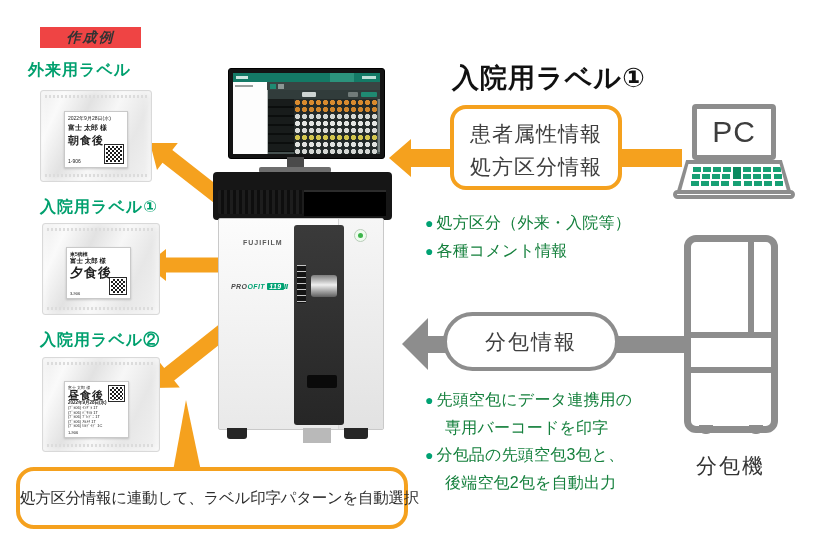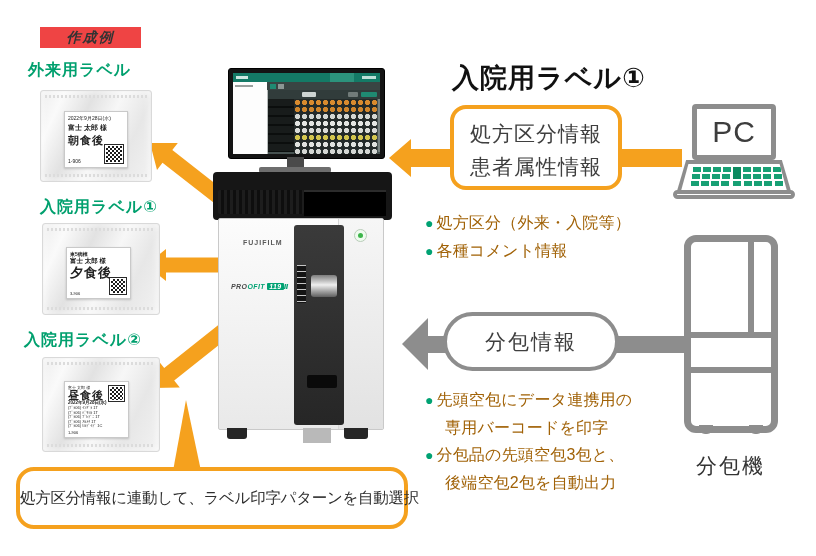--- a/index.html
+++ b/index.html
@@ -82,21 +82,21 @@
   .obox{left:450px;top:105px;width:172px;height:85px;background:#fff;border:4px solid #F5A11E;border-radius:16px;
     text-align:center;}
   .obox .l{font-size:21px;color:#3f3f3f;line-height:33px;letter-spacing:1px;}
   .obox{padding-top:8px;box-sizing:border-box;}
   .gbox{left:443px;top:312px;width:176px;height:59px;background:#fff;border:4px solid #8d8d8d;border-radius:30px;
     text-align:center;box-sizing:border-box;}
   .gbox .l{font-size:21px;color:#3f3f3f;line-height:51px;letter-spacing:2px;}
   .bullets{left:425px;top:209px;width:250px;}
   .b-row{display:flex;align-items:baseline;line-height:27px;}
   .b-dot{color:#00A273;font-size:14px;margin-right:3px;}
-  .b-txt{color:#a16207;font-size:16px;letter-spacing:.2px;white-space:nowrap;}
+  .b-txt{color:#15803d;font-size:16px;letter-spacing:.2px;white-space:nowrap;}
   .wbullets{left:425px;top:386px;width:256px;}
   .w-line2{margin-left:20px;line-height:27px;}
   
   .pc-screen{left:692px;top:104px;width:84px;height:56px;border:5px solid #8d8d8d;border-radius:4px;background:#fff;
     text-align:center;box-sizing:border-box;}
   .pc-text{font-size:30px;color:#3d3d3d;line-height:46px;letter-spacing:1px;}
   .pc-kbd-outer{left:677px;top:160px;width:114px;height:31px;background:#8d8d8d;
     clip-path:polygon(8% 0,92% 0,100% 100%,0 100%);}
   .pc-kbd-inner{position:absolute;left:4px;top:4px;right:4px;bottom:0;background:#fff;
     clip-path:polygon(7% 0,93% 0,100% 100%,0 100%);}
@@ -147,21 +147,21 @@
   <div class="abs packet z2" style="left:42px;top:223px;width:116px;height:90px;">
     <div class="plabel" style="left:23px;top:23px;width:65px;height:52px;padding:3px;box-sizing:border-box;">
       <div class="t-date" style="font-weight:bold;">東5病棟</div>
       <div class="t-name" style="font-size:6.5px;">富士 太郎 様</div>
       <div class="t-main" style="font-size:13px;">夕食後</div>
       <div class="abs qr" style="right:4px;bottom:4px;width:14px;height:14px;"></div>
       <div class="abs t-code" style="left:3px;bottom:2px;font-size:4px;">3-906</div>
     </div>
   </div>
 
-  <div class="abs label-title z2" style="left:24px;top:330px;">入院用ラベル②</div>
+  <div class="abs label-title z2" style="left:40px;top:330px;font-family:Liberation Mono, monospace;">入院用ラベル②</div>
   <div class="abs packet z2" style="left:42px;top:357px;width:116px;height:93px;">
     <div class="plabel" style="left:21px;top:23px;width:65px;height:57px;padding:3px;box-sizing:border-box;">
       <div class="t-date" style="font-size:4px;">富士 太郎 様</div>
       <div class="t-main" style="font-size:11px;line-height:10px;">昼食後</div>
       <div class="t-date" style="font-weight:bold;font-size:4.5px;">2022年9月28日(水)</div>
       <div style="margin-top:1px;">
         <div class="t-med">(ﾌﾟﾗ06) ｲﾝﾃﾞﾗ 1T</div>
         <div class="t-med">(ﾌﾟﾗ06) ﾊﾟｷｼﾙ 1T</div>
         <div class="t-med">(ﾌﾟﾗ06) ﾌﾟﾚﾄﾞﾆ 1T</div>
         <div class="t-med">(ﾌﾟﾗ06) ｱﾙﾒﾀ 1T</div>
@@ -222,22 +222,22 @@
     </div>
     <div class="power"></div>
   </div>
   <div class="abs foot z2" style="left:227px;top:428px;width:20px;height:11px;"></div>
   <div class="abs foot z2" style="left:344px;top:428px;width:24px;height:11px;"></div>
   <div class="abs pedestal z2"></div>
 
   <div class="abs heading z3">入院用ラベル①</div>
 
   <div class="abs obox z3">
+    <div class="l">患者属性情報</div>
     <div class="l">処方区分情報</div>
-    <div class="l">患者属性情報</div>
   </div>
 
   <div class="abs bullets z3">
     <div class="b-row">
       <span class="b-dot">●</span>
       <span class="b-txt">処方区分（外来・入院等）</span>
     </div>
     <div class="b-row">
       <span class="b-dot">●</span>
       <span class="b-txt">各種コメント情報</span>

